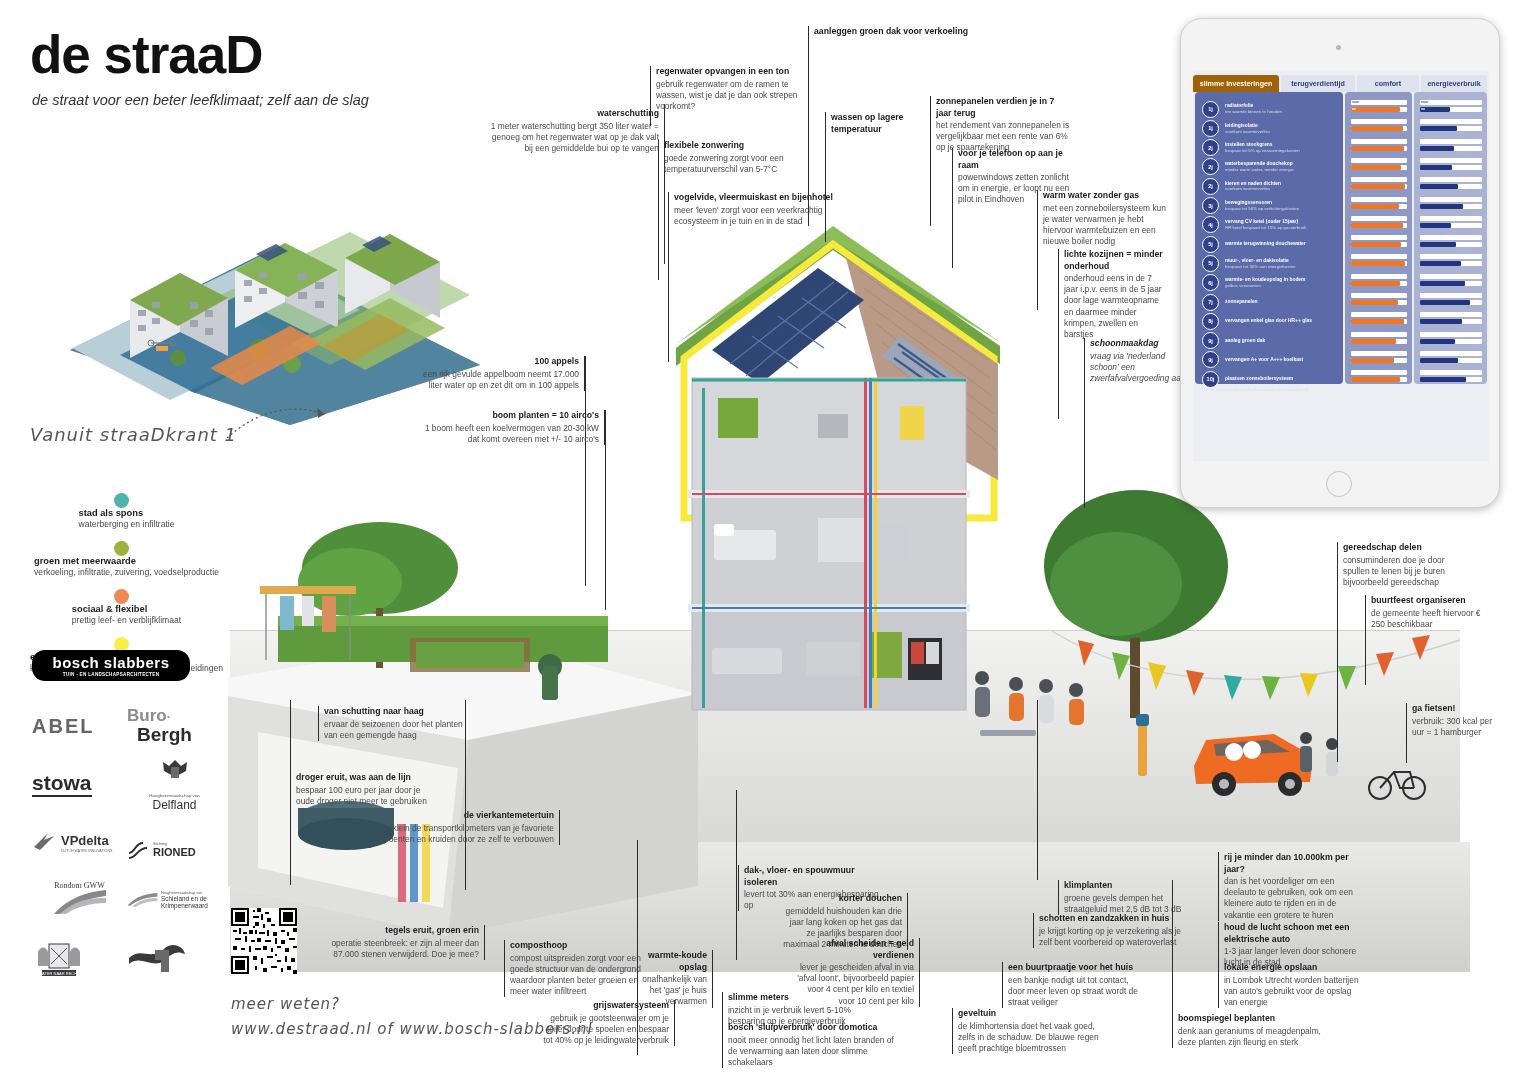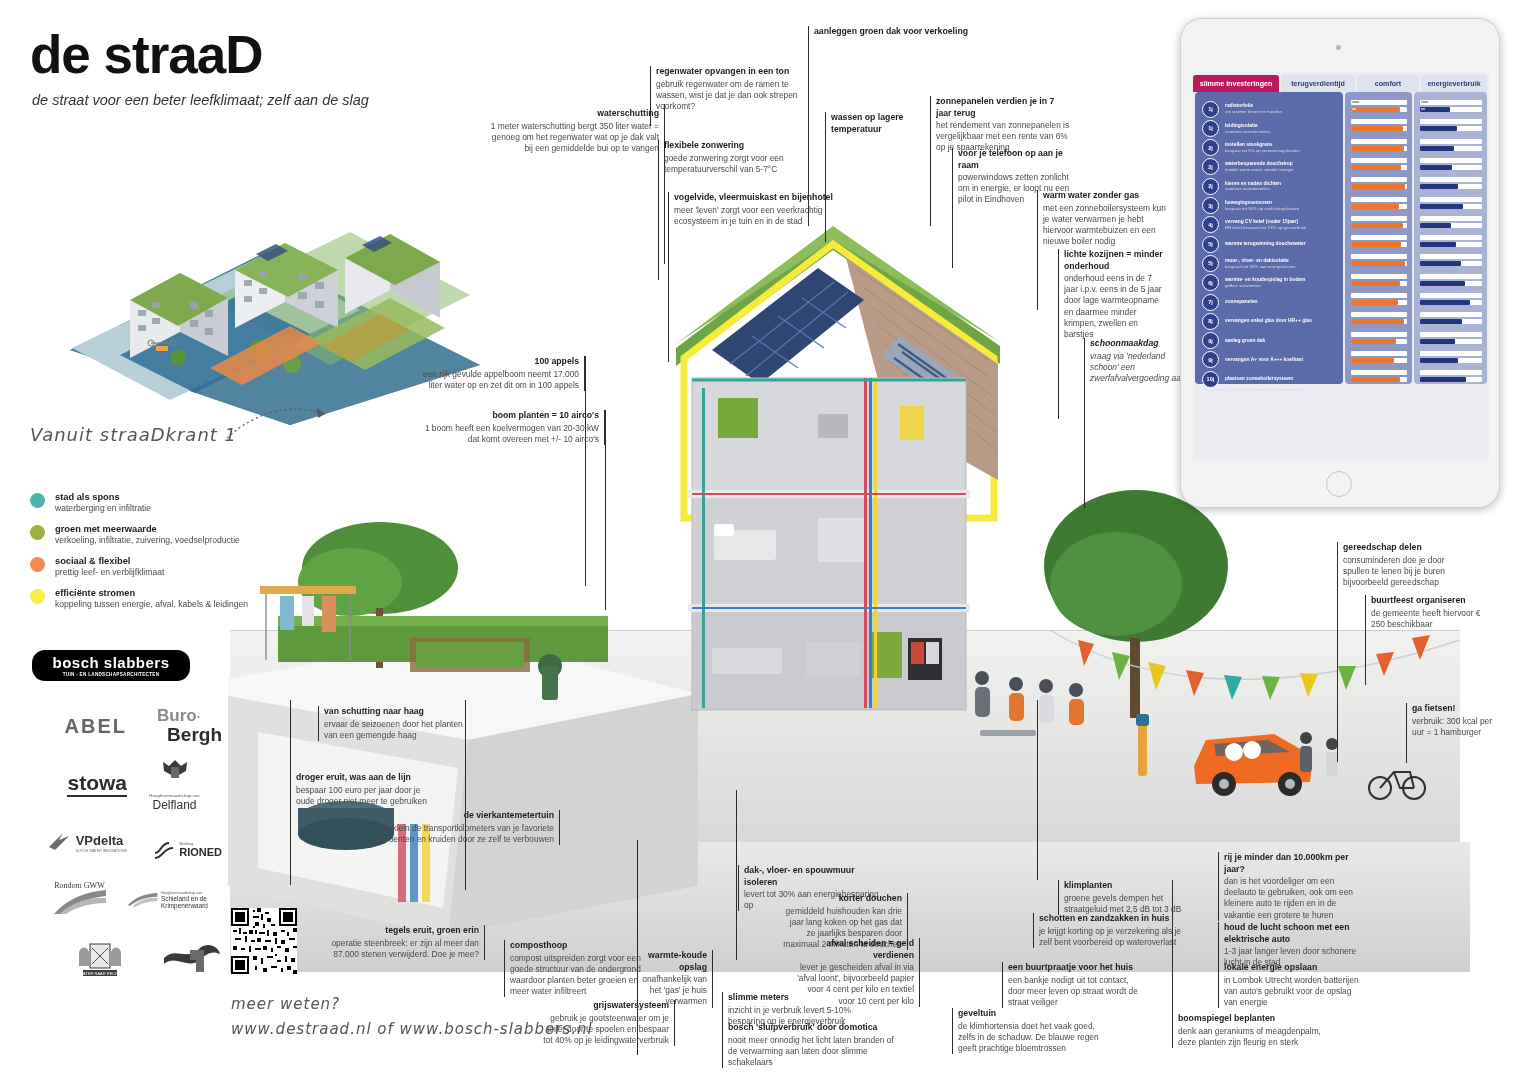--- a/index.html
+++ b/index.html
@@ -26,34 +26,34 @@
   .note .t { font-weight:bold; color:#1c1c1e; font-size:8.7px; display:block;
              margin-bottom:1px; }
   .note.lft { padding-left:5px; border-left:1.1px solid #2b2b2d; }
   .note.rgt { padding-right:5px; border-right:1.1px solid #2b2b2d; text-align:right; }
 
   
   .lead { position:absolute; width:1.1px; background:#2b2b2d; }
 
   
   #legend { position:absolute; left:30px; top:492px; }
-  .lg-row { display:flex; align-items:flex-start; margin-bottom:11px; }
+  .lg-row { display:flex; align-items:center; margin-bottom:11px;flex-direction:column; }
   .lg-dot { width:15px; height:15px; border-radius:50%; margin-right:10px; flex:0 0 auto;
             margin-top:1px; }
   .lg-tx .lg-t { font-weight:bold; font-size:9.3px; color:#1c1c1e; display:block; }
   .lg-tx .lg-s { font-size:8.6px; color:#4a4a4d; display:block; margin-top:1px; }
 
   
   #logos { position:absolute; left:32px; top:650px; width:190px; }
   .logo-bs { background:#000; color:#fff; border-radius:13px; padding:5px 8px 4px;
              text-align:center; width:158px; }
   .logo-bs .l1 { font-size:15px; font-weight:bold; letter-spacing:0.5px; line-height:1; }
   .logo-bs .l2 { font-size:4.6px; letter-spacing:0.3px; margin-top:2px; font-weight:bold; }
   .lgrid { display:flex; flex-wrap:wrap; margin-top:16px; }
-  .lcell { width:50%; height:58px; display:flex; align-items:center;justify-content:flex-end; }
+  .lcell { width:50%; height:58px; display:flex; align-items:center; }
   .gl { color:#666; font-weight:bold; }
 
   
   #qr { position:absolute; left:231px; top:908px; width:66px; height:66px; }
 
   
   #foot1 { position:absolute; left:231px; top:995px; font-size:15px; }
   #foot2 { position:absolute; left:231px; top:1020px; font-size:15px; }
 
   
@@ -78,21 +78,21 @@
                background:#eceef4; }
   #tabCam { position:absolute; left:155px; top:26px; width:5px; height:5px;
             border-radius:50%; background:#b4b6bc; }
   #tabHome { position:absolute; left:145px; top:452px; width:26px; height:26px;
              border-radius:50%; border:1.4px solid #c2c4ca; }
 
   .tabs { position:absolute; left:12px; top:56px; width:296px; height:17px; display:flex; }
   .tab { height:17px; font-size:7.1px; font-weight:bold; display:flex;
          align-items:center; justify-content:center; border-radius:3px 3px 0 0;
          margin-right:2px; color:#2e3f7a; background:#dfe3ee; }
-  .tab.sel { background:#be185d; color:#fff; }
+  .tab.sel { background:#a16207; color:#fff; }
 
   .panel { position:absolute; top:73px; border-radius:4px; }
   #panelList { left:14px; width:148px; height:292px; background:#5b6aa8; }
   #panelComfort { left:164px; width:67px; height:292px; background:#8d99c4; }
   #panelEnergy { left:233px; width:73px; height:292px; background:#aab3d4; }
 
   .lrow { position:absolute; left:7px; width:140px; height:24px; display:flex;
           align-items:center; }
   .lbadge { width:17px; height:17px; border-radius:50%; background:#31408a;
             border:1.4px solid #fff; color:#fff; font-size:5.6px; font-weight:bold;

